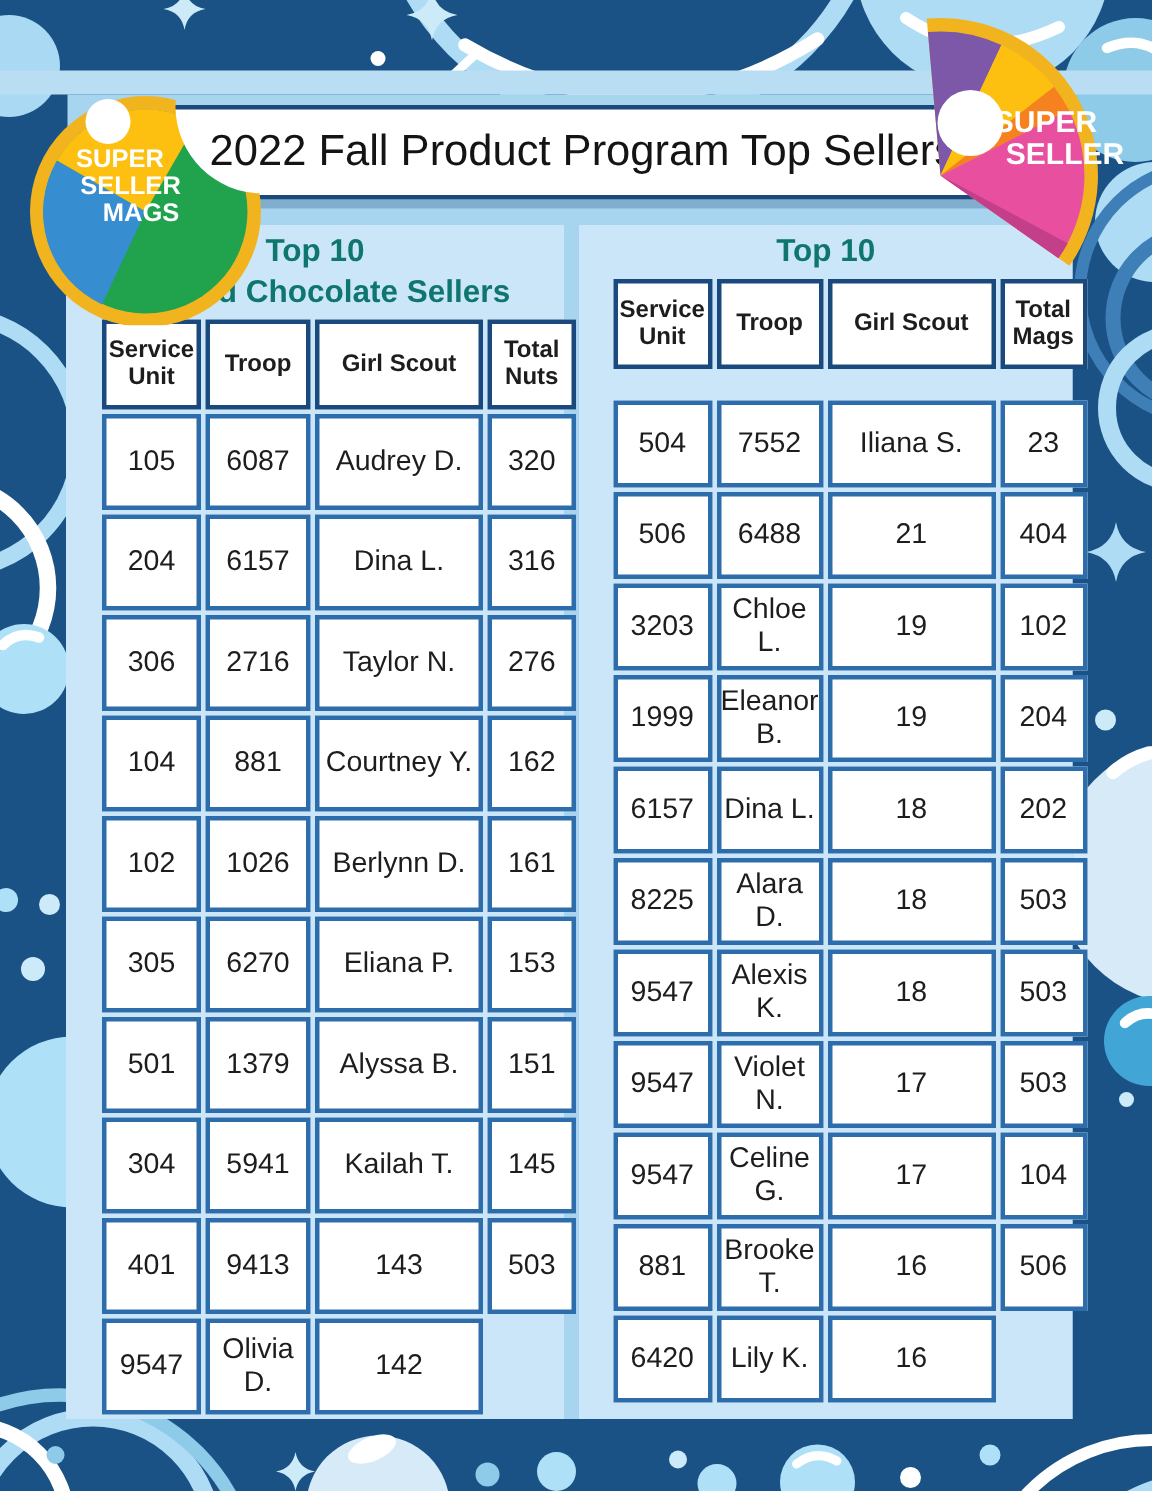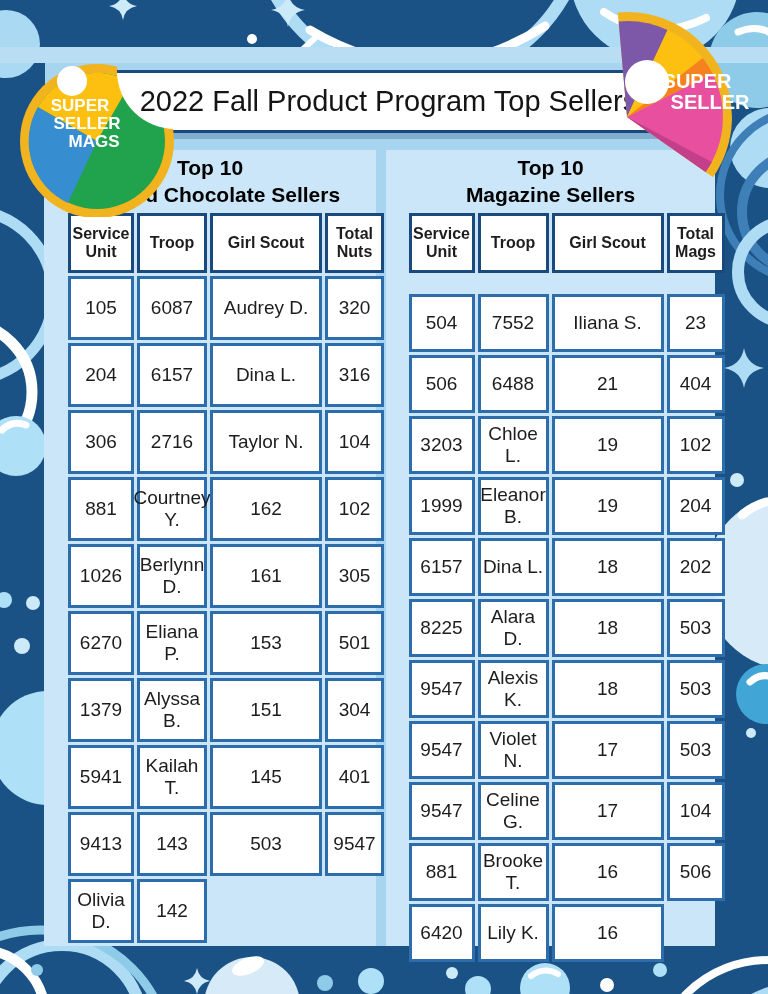--- a/index.html
+++ b/index.html
@@ -14,21 +14,21 @@
   .banner{
     position:absolute;left:94px;top:70px;width:589px;height:63px;z-index:3;
     background:#ffffff;border:3px solid #1a4a7d;box-sizing:border-box;
     display:flex;align-items:center;justify-content:center;
     box-shadow:6px 6px 0 rgba(26,74,125,0.28);
   }
   .banner h1{margin:0;font-size:29px;font-weight:500;color:#141414;letter-spacing:0px;white-space:nowrap;}
   .panel{position:absolute;top:150px;height:796px;background:#cae6f8;z-index:2;box-sizing:border-box;}
   .panel-left{left:44px;width:332px;}
   .panel-right{left:386px;width:329px;}
-  .pheading{ text-align:center;font-weight:700;font-size:21px;line-height:1.28;color:#000000;margin:5px 0 4px;}
+  .pheading{ text-align:center;font-weight:700;font-size:21px;line-height:1.28;color:#0f766e;margin:5px 0 4px;}
   .tablebox{width:316px;margin:0 auto;}
   .grid{display:grid;gap:3px;padding-left:16px;}
   .t0 .grid{grid-template-columns:66px 70px 112px 59px;}
   .t1 .grid{grid-template-columns:66px 71px 112px 58px;}
   .ghead{grid-auto-rows:60px;}
   .t0 .gbody{grid-auto-rows:64px;margin-top:3px;}
   .t1 .gbody{grid-auto-rows:58px;margin-top:21px;}
   .cell{
     background:#ffffff;border:3px solid #2e6dab;box-sizing:border-box;
     display:flex;align-items:center;justify-content:center;
@@ -128,20 +128,21 @@
           <div class="cell">6087</div>
           <div class="cell">Audrey D.</div>
           <div class="cell">320</div>
           <div class="cell">204</div>
           <div class="cell">6157</div>
           <div class="cell">Dina L.</div>
           <div class="cell">316</div>
           <div class="cell">306</div>
           <div class="cell">2716</div>
           <div class="cell">Taylor N.</div>
+          <div class="cell">276</div>
           <div class="cell">104</div>
           <div class="cell">881</div>
           <div class="cell">Courtney Y.</div>
           <div class="cell">162</div>
           <div class="cell">102</div>
           <div class="cell">1026</div>
           <div class="cell">Berlynn D.</div>
           <div class="cell">161</div>
           <div class="cell">305</div>
           <div class="cell">6270</div>
@@ -162,21 +163,20 @@
           <div class="cell">9547</div>
           <div class="cell">Olivia D.</div>
           <div class="cell">142</div>
         </div>
     </div>
   </section>
 
   <section class="panel panel-right t1">
     <div class="pheading">
       <div>Top 10</div>
-      <div>Magazine Sellers</div>
     </div>
     <div class="tablebox">
       <div class="grid ghead">
           <div class="cell">Service Unit</div>
           <div class="cell">Troop</div>
           <div class="cell">Girl Scout</div>
           <div class="cell">Total Mags</div>
         </div>
       <div class="grid gbody">
           <div class="cell">504</div>

